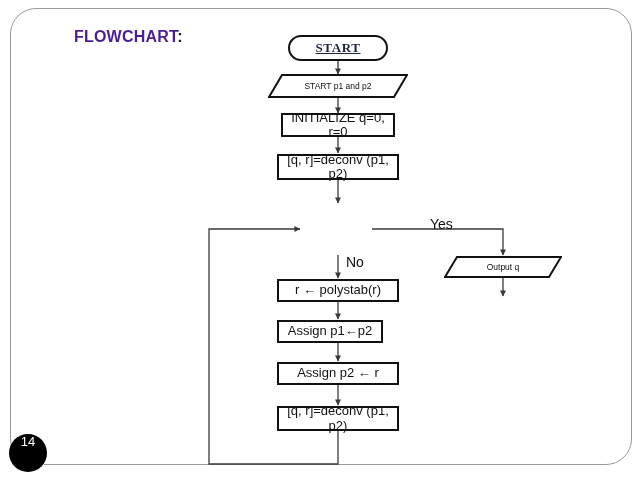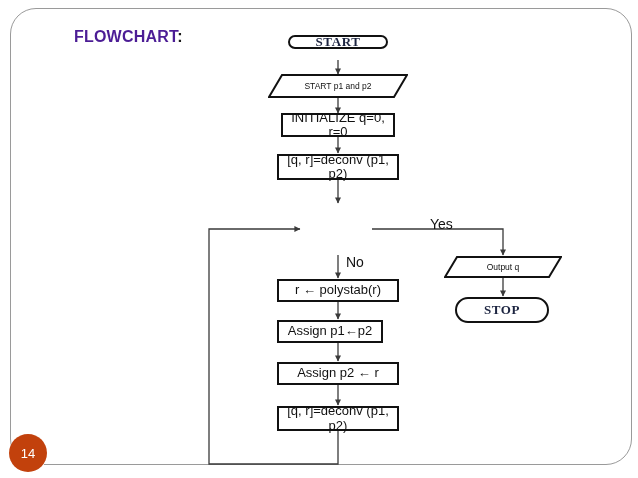--- a/index.html
+++ b/index.html
@@ -67,25 +67,25 @@
   #title .t-colon { color: #1a1a1a; }
 
   
   #page-badge {
     position: absolute;
     left: 9px;
     top: 434px;
     width: 38px;
     height: 38px;
     border-radius: 50%;
-    background: #c2410c;
+    background: #000000;
     color: #ffffff;
     font-size: 13px;
     display: flex;
-    align-items: center;
+    align-items: flex-start;
     justify-content: center;
   }
 
   
   #chart {
     position: absolute;
     left: 0;
     top: 0;
     width: 638px;
     height: 478px;
@@ -206,21 +206,21 @@
         <line x1="338" y1="302" x2="338" y2="319" marker-end="url(#arrow)"></line>
 
         <line x1="338" y1="343" x2="338" y2="361" marker-end="url(#arrow)"></line>
 
         <line x1="338" y1="385" x2="338" y2="405" marker-end="url(#arrow)"></line>
 
         <path d="M 338 431 L 338 464 L 209 464 L 209 229 L 300 229" marker-end="url(#arrow)"></path>
       </g>
     </svg>
 
-    <div class="node terminator" style="left:288px; top:35px; width:100px; height:14px;">
+    <div class="node terminator" style="left:288px; top:35px; width:100px; height:26px;text-decoration:underline;">
       <span>START</span>
     </div>
 
     <div class="io-wrap" style="left:268px; top:74px; width:140px; height:24px;">
       <svg viewBox="0 0 140 24" width="140" height="24">
         <polygon points="14,1 139,1 126,23 1,23" fill="#ffffff" stroke="#111111" stroke-width="2"></polygon>
       </svg>
       <div class="io-label">START p1 and p2</div>
     </div>
 
@@ -240,23 +240,20 @@
       <span>No</span>
     </div>
 
     <div class="io-wrap" style="left:444px; top:256px; width:118px; height:22px;">
       <svg viewBox="0 0 118 22" width="118" height="22">
         <polygon points="13,1 117,1 105,21 1,21" fill="#ffffff" stroke="#111111" stroke-width="2"></polygon>
       </svg>
       <div class="io-label">Output q</div>
     </div>
 
-    <div class="node terminator" style="left:455px; top:297px; width:94px; height:26px;">
-      <span>STOP</span>
-    </div>
 
     <div class="node process" style="left:277px; top:279px; width:122px; height:23px;">
       <span>r  ← polystab(r)</span>
     </div>
 
     <div class="node process" style="left:277px; top:320px; width:106px; height:23px;">
       <span>Assign p1←p2</span>
     </div>
 
     <div class="node process" style="left:277px; top:362px; width:122px; height:23px;">

